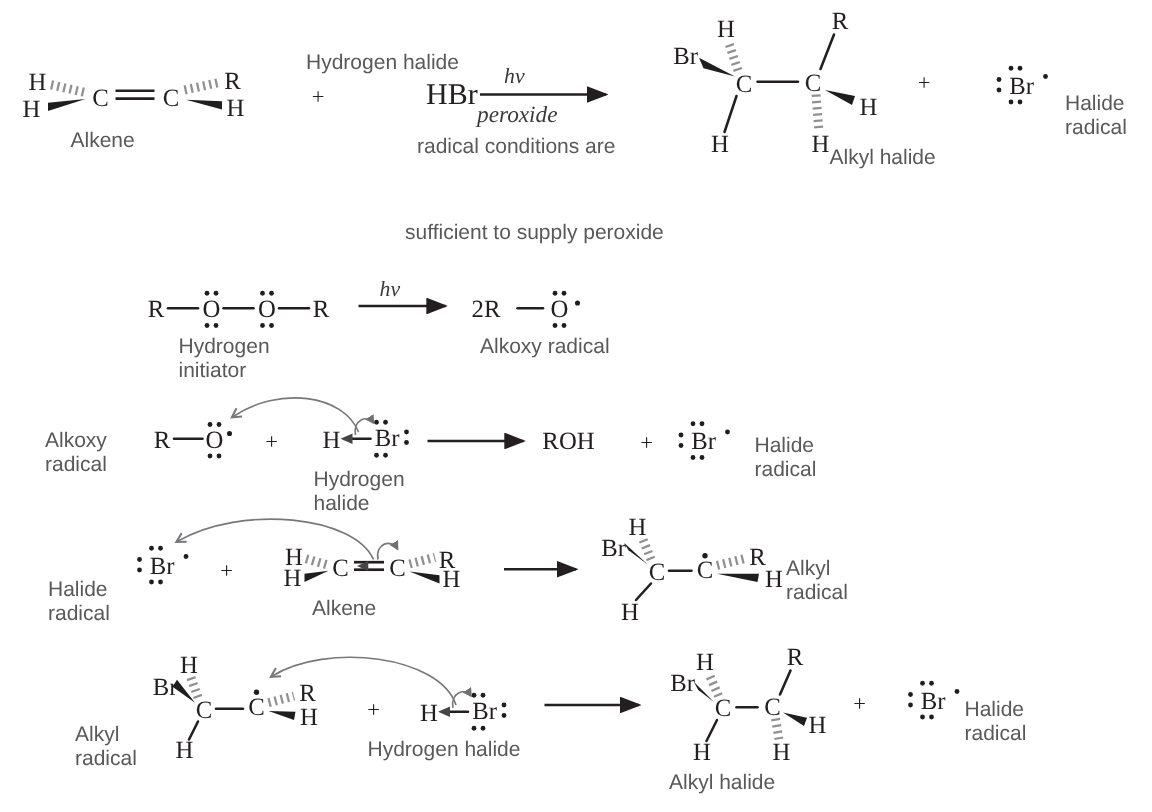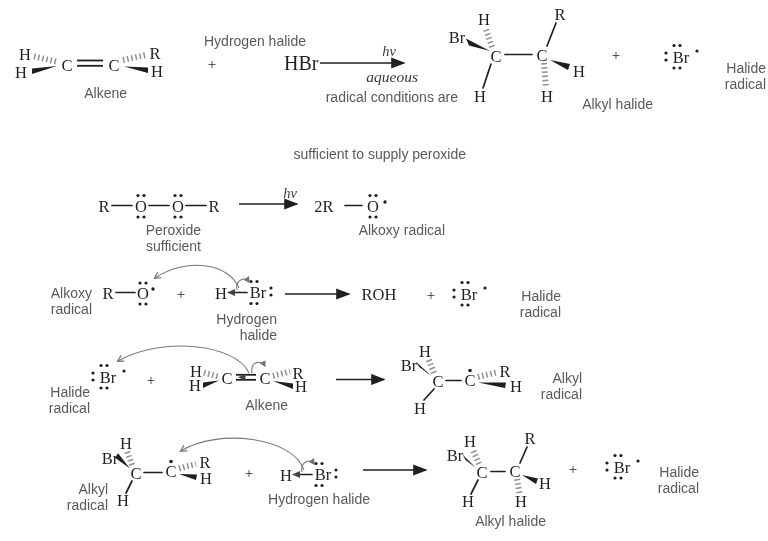--- a/index.html
+++ b/index.html
@@ -9,21 +9,21 @@
   svg text{font-family:"Liberation Serif",serif;font-size:16.5px;fill:#231f20;text-anchor:middle;}
   svg text.plus{font-size:15px;}
   .bond{stroke:#231f20;stroke-width:1.7;stroke-linecap:round;}
   .dbond{stroke:#231f20;stroke-width:1.8;}
   .hashb{stroke:#909093;stroke-width:6;stroke-dasharray:1.5 2.7;fill:none;}
   .wedge{fill:#1e1e1e;}
   .dot{fill:#1e1e1e;}
   .curve{fill:none;stroke:#77787b;stroke-width:1.1;}
   .rarrow{stroke:#231f20;stroke-width:1.6;}
   .tri{fill:#454547;}
-  .lbl{position:absolute;color:#58595b;font-size:14px;line-height:1.16;text-align:right;}
+  .lbl{position:absolute;color:#58595b;font-size:14px;line-height:1.16;text-align:left;}
   .lbl.left{text-align:left;}
   .serif{font-family:"Liberation Serif",serif;color:#231f20;}
   .it{font-style:italic;}
 </style>
 </head>
 <body>
 
 <div class="canvas">
 
   <svg class="mech" width="768" height="541" viewBox="0 0 768 541">
@@ -296,30 +296,30 @@
   </svg>
 
   <div class="lbl" style="left:47px;top:85px;width:80px;">Alkene</div>
 
   <div class="lbl left" style="left:204px;top:33px;width:130px;">Hydrogen halide</div>
 
   <div class="lbl serif" style="left:240px;top:52px;width:50px;font-size:20px;text-align:left;margin-left:44px;">HBr</div>
 
   <div class="lbl serif it" style="left:336px;top:43px;width:60px;font-size:14.5px;color:#3a3a3c;">hv</div>
 
-  <div class="lbl serif it" style="left:318px;top:68px;width:100px;font-size:15.5px;color:#3a3a3c;">aqueous</div>
+  <div class="lbl serif it" style="left:318px;top:68px;width:100px;font-size:15.5px;color:#3a3a3c;">peroxide</div>
 
   <div class="lbl" style="left:278px;top:89px;width:180px;">radical conditions are</div>
   <div class="lbl" style="left:270px;top:106px;width:196px;margin-top:40px;">sufficient to supply peroxide</div>
 
   <div class="lbl" style="left:553px;top:96px;width:100px;">Alkyl halide</div>
 
   <div class="lbl" style="left:710px;top:60px;width:56px;">Halide radical</div>
 
-  <div class="lbl" style="left:119px;top:222px;width:82px;">Peroxide sufficient</div>
+  <div class="lbl" style="left:119px;top:222px;width:82px;">Hydrogen initiator</div>
 
   <div class="lbl serif it" style="left:253px;top:185px;width:44px;font-size:14.5px;color:#3a3a3c;">hv</div>
 
   <div class="lbl" style="left:320px;top:222px;width:125px;">Alkoxy radical</div>
 
   <div class="lbl" style="left:30px;top:285px;width:62px;">Alkoxy radical</div>
 
   <div class="lbl" style="left:209px;top:311px;width:68px;">Hydrogen halide</div>
 
   <div class="lbl" style="left:503px;top:288px;width:58px;">Halide radical</div>

